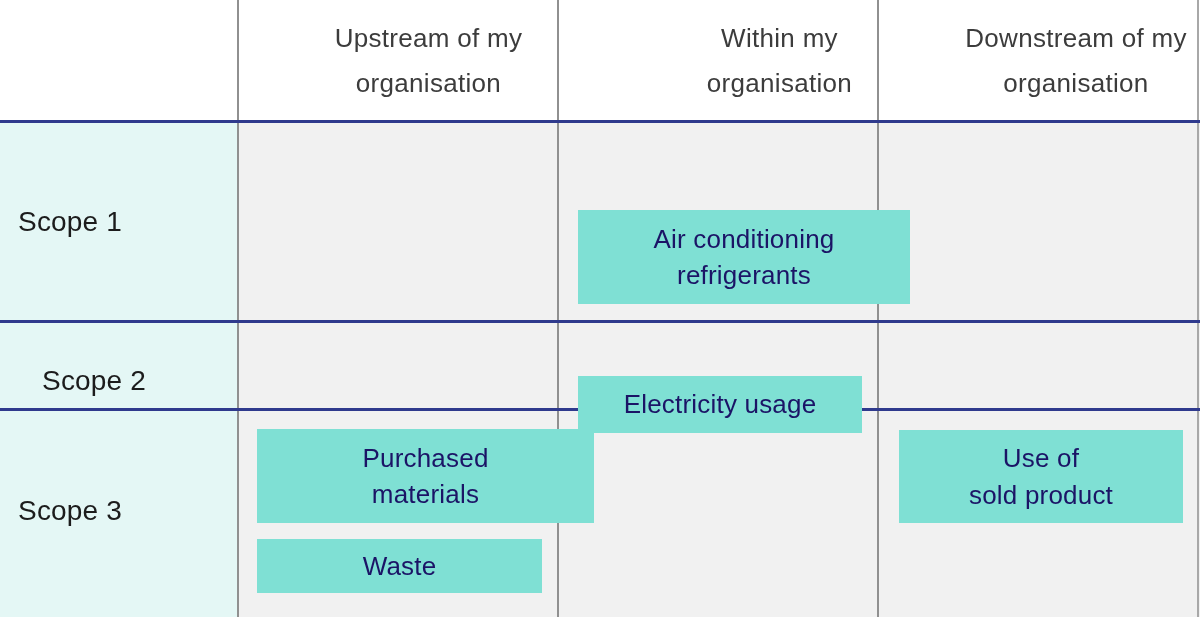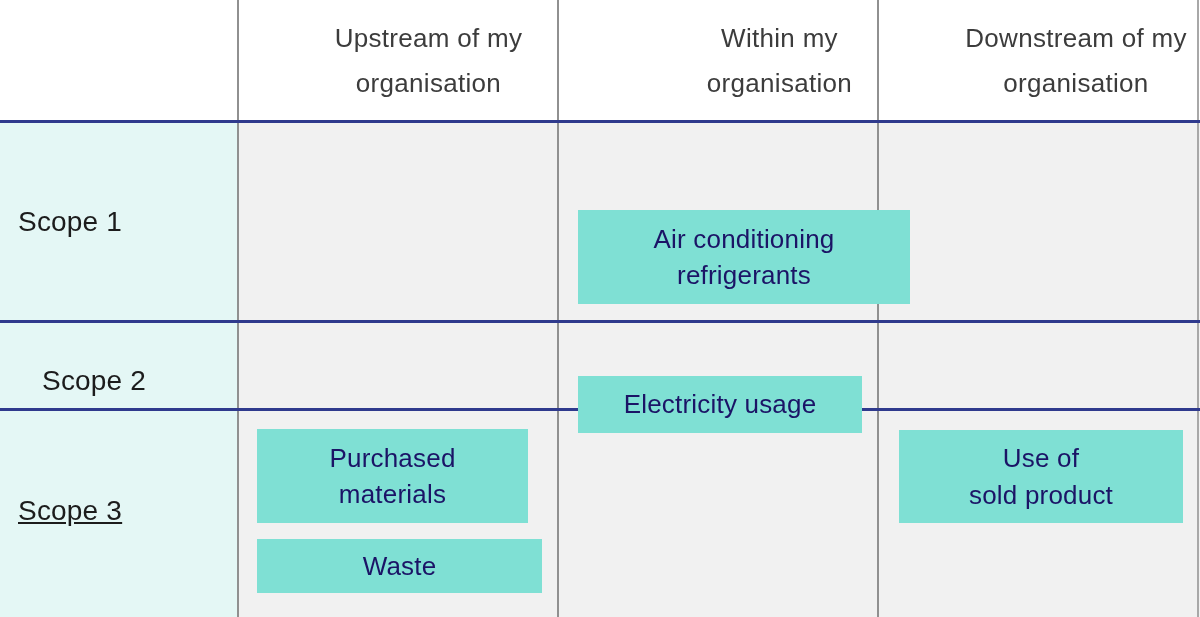--- a/index.html
+++ b/index.html
@@ -54,27 +54,27 @@
 
   <div class="colhead" style="left:240px; width:317px;">Upstream of my
 organisation</div>
   <div class="colhead" style="left:579px; width:341px;">Within my
 organisation</div>
   <div class="colhead" style="left:916px; width:260px;">Downstream of my
 organisation</div>
 
   <div class="scope" style="top:123px; height:197px;">Scope 1</div>
   <div class="scope" style="top:338px; height:85px;margin-left:24px;">Scope 2</div>
-  <div class="scope" style="top:411px; height:200px;text-decoration:underline;">Scope 3</div>
+  <div class="scope" style="top:411px; height:200px;">Scope 3</div>
 
   <div class="box" style="left:578px; top:210px; width:332px; height:94px;">Air conditioning
 refrigerants</div>
 
   <div class="box" style="left:578px; top:337px; width:284px; height:57px;margin-top:39px;">Electricity usage</div>
 
-  <div class="box" style="left:257px; top:429px; width:271px; height:94px;">Purchased
+  <div class="box" style="left:257px; top:429px; width:337px; height:94px;">Purchased
 materials</div>
   <div class="box" style="left:257px; top:539px; width:285px; height:54px;">Waste</div>
 
   <div class="box" style="left:899px; top:430px; width:284px; height:93px;">Use of
 sold product</div>
 
 </div>
 
 </body></html>

